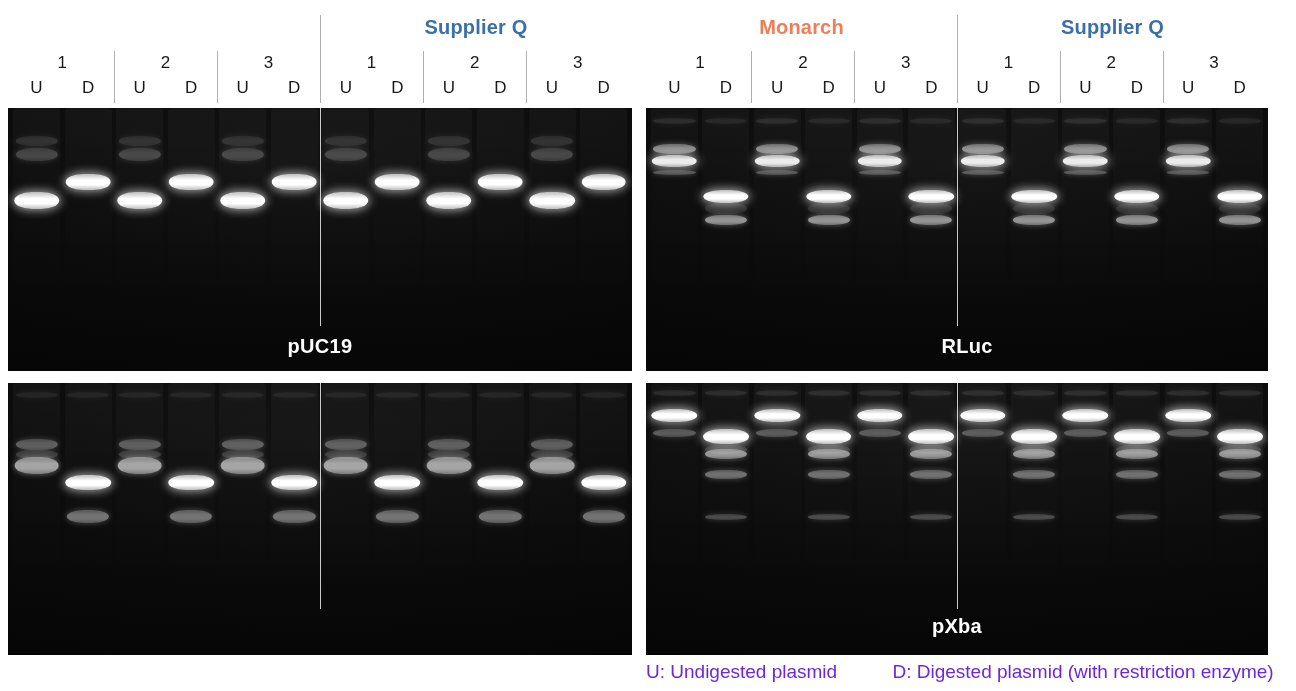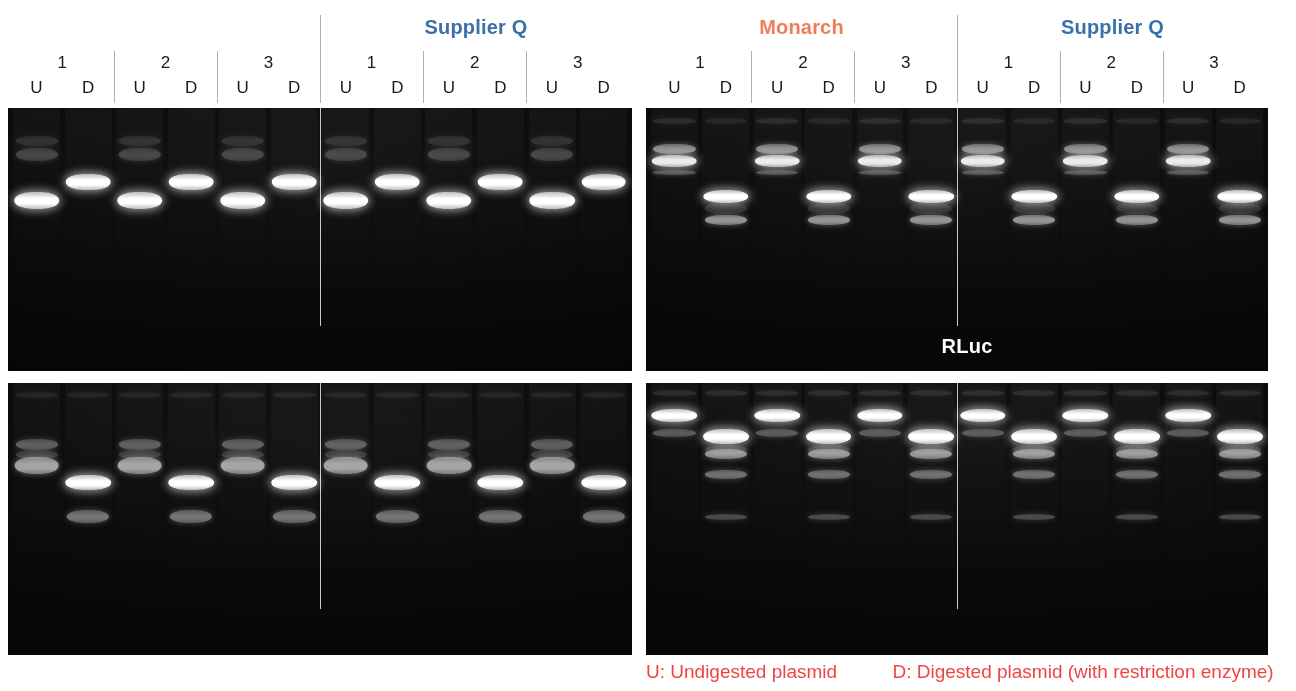--- a/index.html
+++ b/index.html
@@ -20,21 +20,21 @@
           border-radius:4px; }
   .band { position:absolute; left:50%; transform:translateX(-50%);
           background:linear-gradient(180deg, rgba(255,255,255,.72), #ffffff 38%, #ffffff 68%, rgba(255,255,255,.72));
           border-radius:45%/58%; filter:blur(.7px);
           box-shadow:0 0 5px 1px rgba(255,255,255,.45); }
   .band.bright { box-shadow:0 0 8px 2px rgba(255,255,255,.55); }
   .gel-divider { position:absolute; top:0; width:1px; height:83%;
                  background:rgba(235,235,235,.85); }
   .gel-label { position:absolute; left:0; width:100%; text-align:center; color:#fff;
                font-weight:bold; font-size:20px; letter-spacing:.3px; }
-  .caption { position:absolute; left:646px; top:661px; font-size:19px; color:#ef4444;
+  .caption { position:absolute; left:646px; top:661px; font-size:19px; color:#6d28d9;
              white-space:nowrap; }
   .caption span + span { margin-left:50px; }
 </style>
 </head>
 <body>
 
 <div id="canvas">
   <div class="caption">
     <span>U: Undigested plasmid</span>
     <span>D: Digested plasmid (with restriction enzyme)</span>
@@ -107,20 +107,21 @@
         </div>
         <div class="lane" style="left: 520.5px; width: 47px;">
           <div class="band" style="top: 28px; height: 10px; width: 90%; opacity: 0.13;"></div>
           <div class="band" style="top: 40px; height: 13px; width: 90%; opacity: 0.22;"></div>
           <div class="band bright" style="top: 84px; height: 17px; width: 97%; opacity: 1;"></div>
         </div>
         <div class="lane" style="left: 572.05px; width: 47px;">
           <div class="band bright" style="top: 66px; height: 16px; width: 95%; opacity: 1;"></div>
         </div>
         <div class="gel-divider" style="left: 312px;"></div>
+        <div class="gel-label" style="bottom: 13px;">pUC19</div>
       </div>
       <div class="gel" style="top: 383px; height: 272px;">
         <div class="lane" style="left: 5px; width: 47px;">
           <div class="band" style="top: 9px; height: 6px; width: 90%; opacity: 0.07;"></div>
           <div class="band" style="top: 56px; height: 11px; width: 90%; opacity: 0.32;"></div>
           <div class="band" style="top: 67px; height: 9px; width: 90%; opacity: 0.18;"></div>
           <div class="band" style="top: 74px; height: 17px; width: 95%; opacity: 0.62;"></div>
         </div>
         <div class="lane" style="left: 56.55px; width: 47px;">
           <div class="band" style="top: 9px; height: 6px; width: 90%; opacity: 0.07;"></div>
@@ -360,15 +361,16 @@
         </div>
         <div class="lane" style="left: 570.217px; width: 46.8494px;">
           <div class="band" style="top: 7px; height: 6px; width: 90%; opacity: 0.1;"></div>
           <div class="band bright" style="top: 46px; height: 15px; width: 98%; opacity: 1;"></div>
           <div class="band" style="top: 62px; height: 9px; width: 90%; opacity: 0.15;"></div>
           <div class="band" style="top: 66px; height: 10px; width: 90%; opacity: 0.55;"></div>
           <div class="band" style="top: 87px; height: 9px; width: 90%; opacity: 0.4;"></div>
           <div class="band" style="top: 131px; height: 6px; width: 90%; opacity: 0.25;"></div>
         </div>
         <div class="gel-divider" style="left: 311px;"></div>
+        <div class="gel-label" style="bottom: 17px;">pXba</div>
       </div>
     </div>
   </div>
 
 </body></html>

